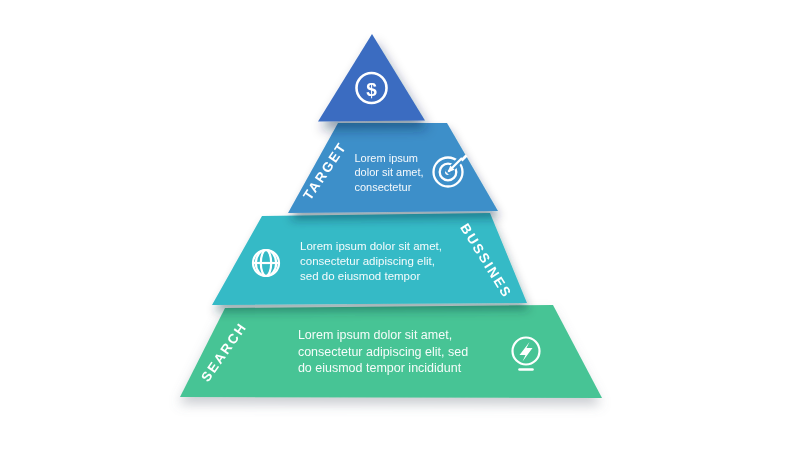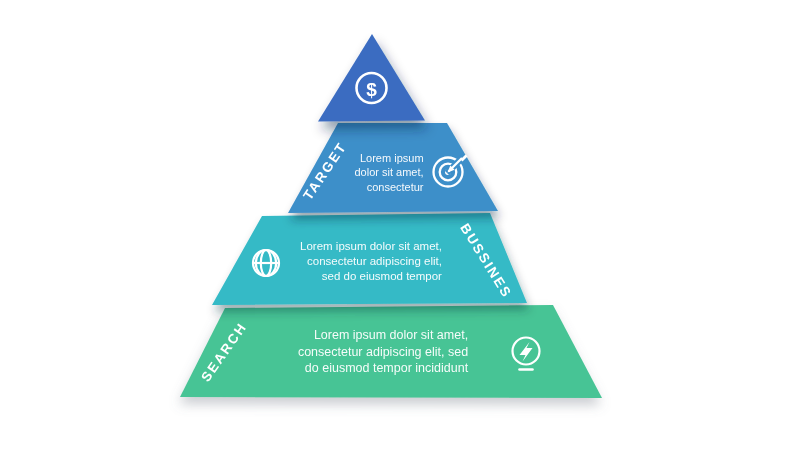--- a/index.html
+++ b/index.html
@@ -9,21 +9,21 @@
     height: 450px;
     background: #ffffff;
     overflow: hidden;
     font-family: "Liberation Sans", "DejaVu Sans", sans-serif;
   }
   .stage svg { position: absolute; left: 0; top: 0; }
   .overlay { position: absolute; left: 0; top: 0; width: 800px; height: 450px; pointer-events: none; }
   .level-text {
     position: absolute;
     transform: translate(-50%, -50%);
-    text-align: right;
+    text-align: left;
     color: rgba(255,255,255,0.95);
     white-space: pre-line;
   }
   #text-level2 { left: 389px; top: 172px; font-size: 11px;   line-height: 1.3; }
   #text-level3 { left: 371px; top: 262px; font-size: 11.5px; line-height: 1.32; }
   #text-level4 { left: 383px; top: 352px; font-size: 12.5px; line-height: 1.32; }
   .level-label {
     position: absolute;
     color: #ffffff;
     font-weight: bold;

